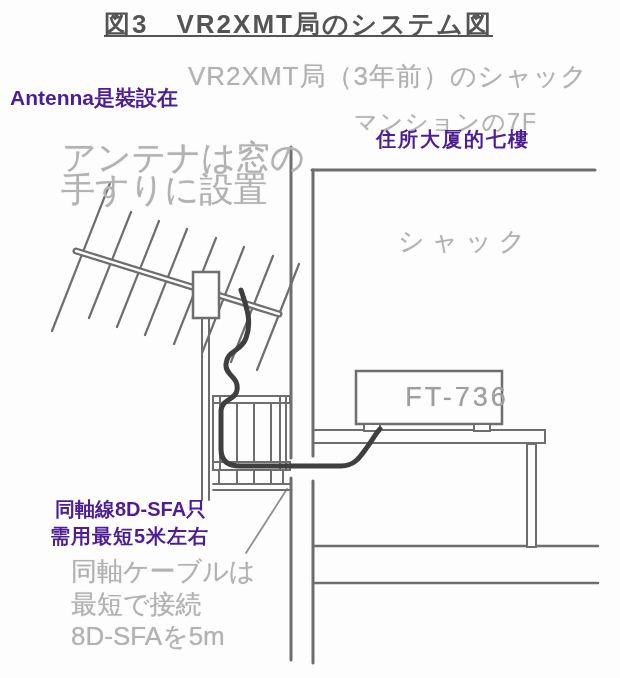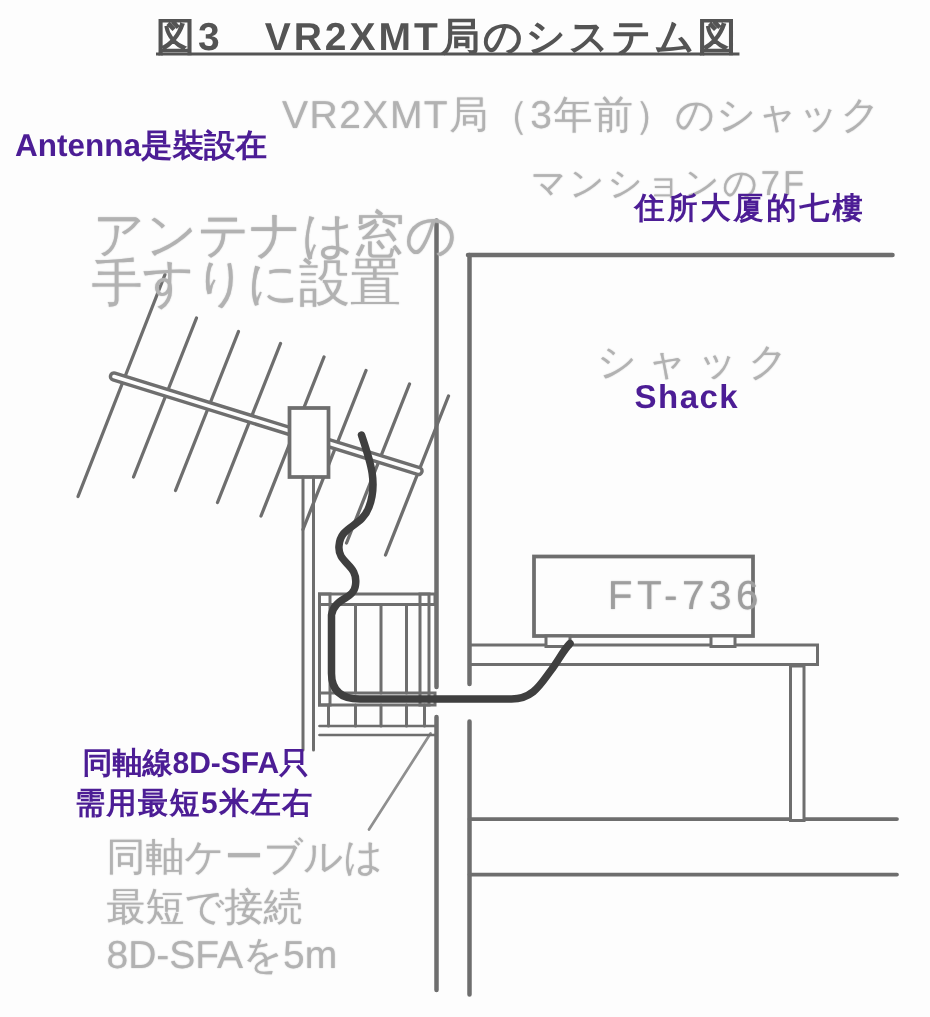--- a/index.html
+++ b/index.html
@@ -94,18 +94,17 @@
   <div class="txt gray g27" style="left:62px;top:139px;">アンテナは窓の</div>
   <div class="txt gray g27" style="left:61px;top:171px;">手すりに設置</div>
   <div class="txt gray g26 ls7" style="left:398px;top:227px;">シャック</div>
   <div class="txt gray g26" style="left:71px;top:557px;">同軸ケーブルは</div>
   <div class="txt gray g26" style="left:71px;top:590px;">最短で接続</div>
   <div class="txt gray g26" style="left:71px;top:622px;">8D-SFAを5m</div>
 
   <div class="txt radio-label" style="left:356px;top:383px;">FT-736</div>
 
   <div class="txt blk b21" style="left:10px;top:86px;">Antenna是裝設在</div>
-  <div class="txt blk b20 ls2" style="left:376px;top:128px;margin-left:47px;">住所大厦的七樓</div>
-  <div class="txt blk b22" style="left:423px;top:253px;">Shack</div>
+  <div class="txt blk b20 ls2" style="left:376px;top:128px;">住所大厦的七樓</div>
   <div class="txt blk b20" style="left:55px;top:498px;">同軸線8D-SFA只</div>
   <div class="txt blk b20 ls1" style="left:50px;top:525px;">需用最短5米左右</div>
 
 </div>
 
 </body></html>

